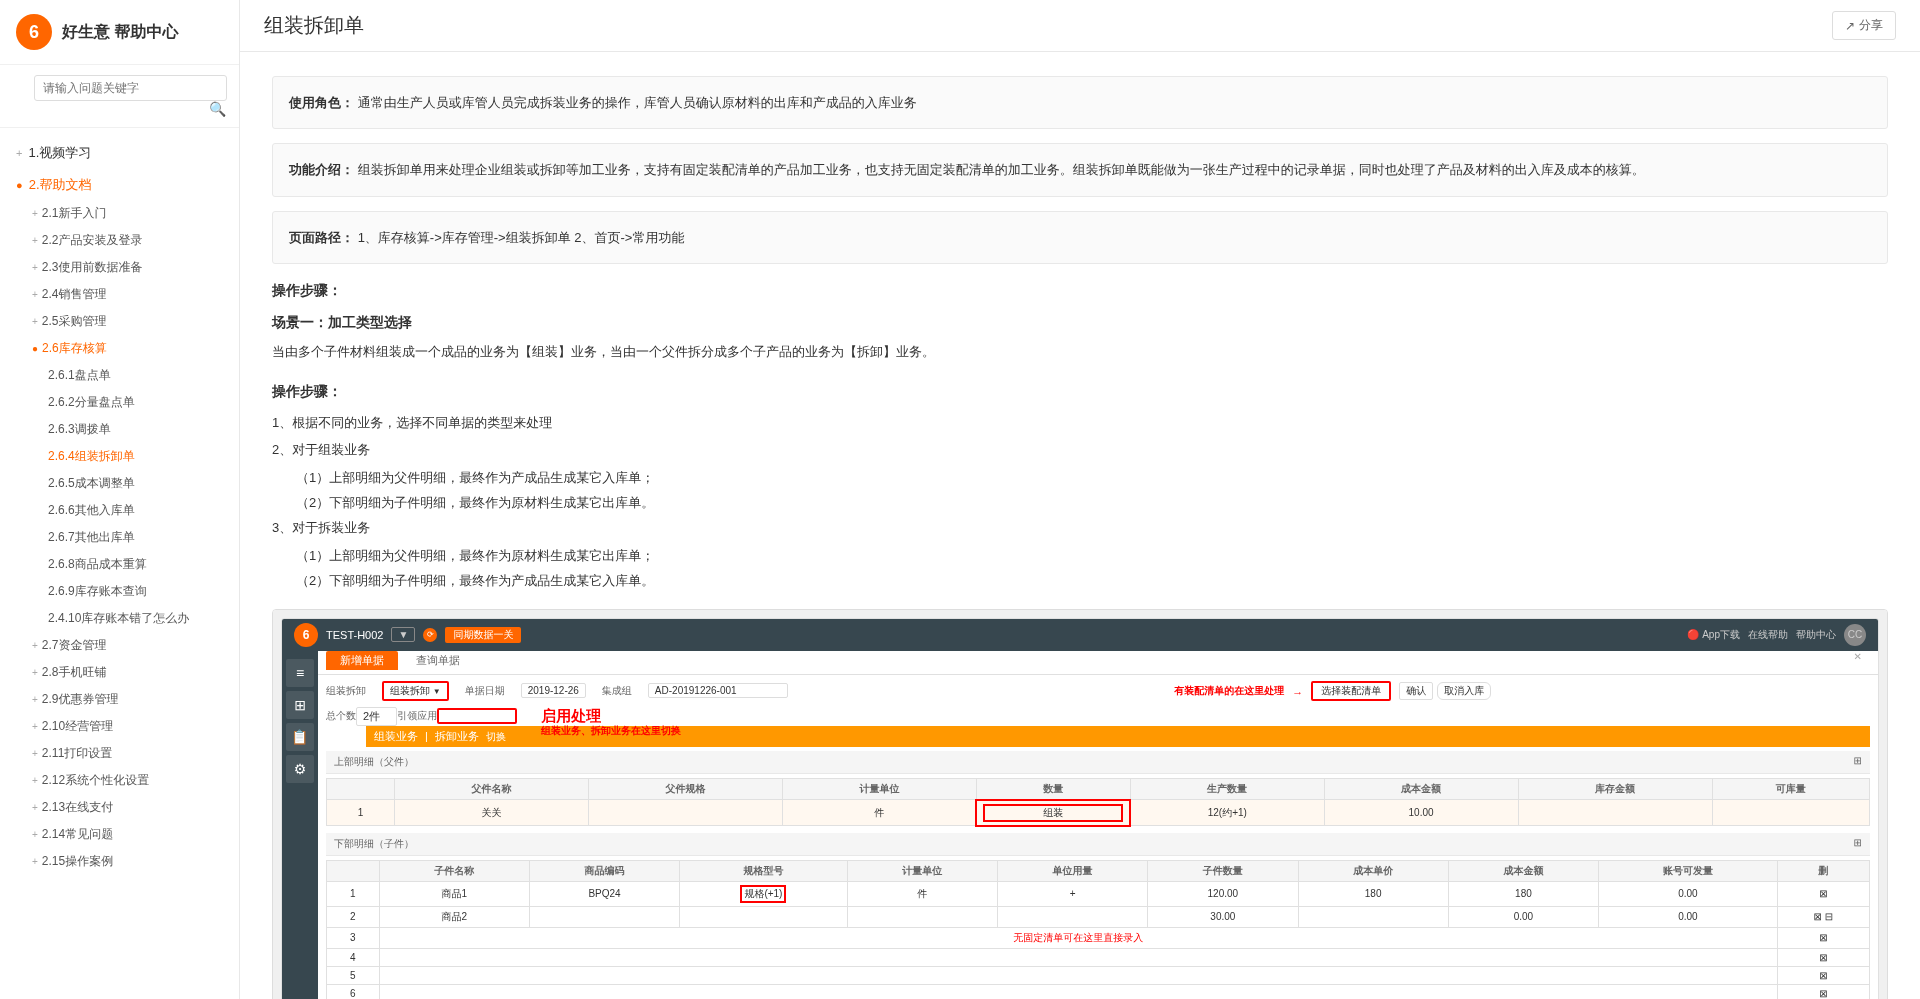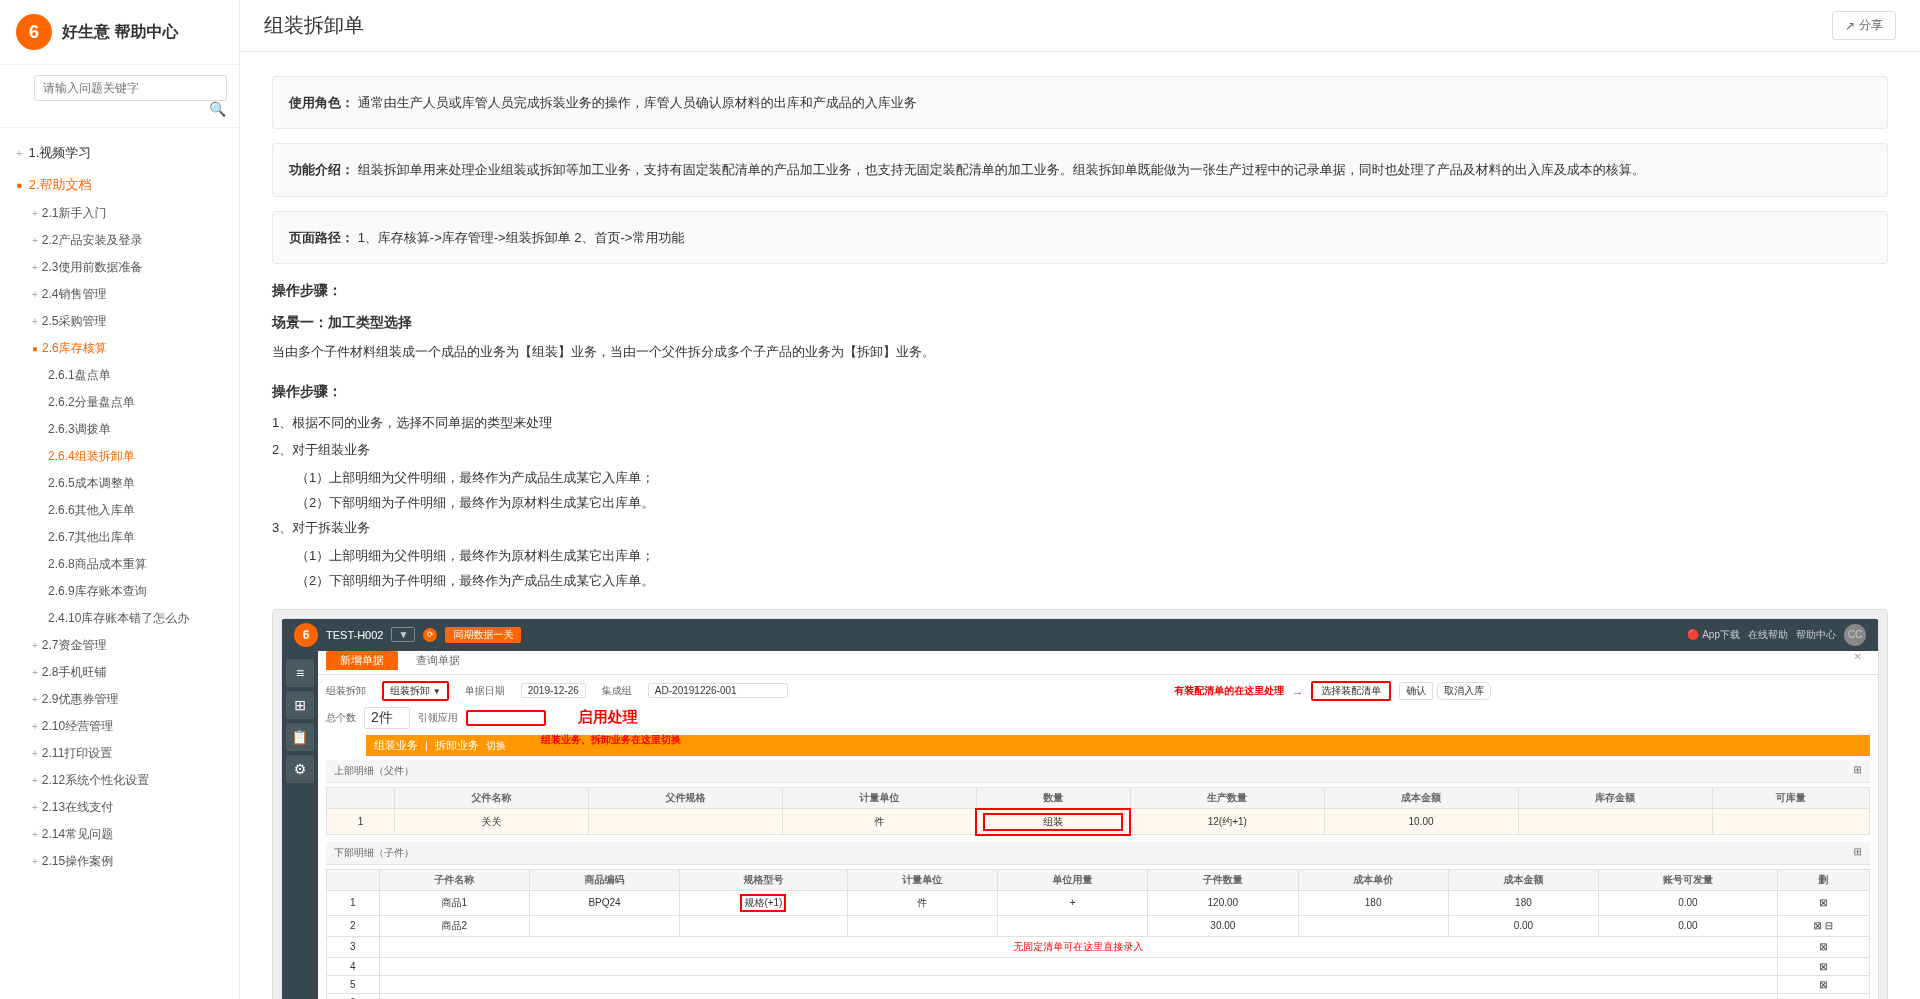--- a/index.html
+++ b/index.html
@@ -376,23 +376,23 @@
 
                   <div style="flex:1;display:flex;align-items:center;justify-content:center;position:relative;">
                     <span style="color:#f00;font-size:10px;font-weight:bold;">有装配清单的在这里处理</span>
                     <span style="color:#f00;margin:0 8px;">→</span>
                     <div style="border:2px solid #f00;padding:1px 8px;font-size:10px;background:#fff;border-radius:2px;">选择装配清单</div>
                     <div style="margin-left:8px;border:1px solid #ddd;padding:1px 6px;font-size:10px;background:#fff;border-radius:2px;">确认</div>
                     <div style="margin-left:4px;border:1px solid #ddd;padding:1px 6px;font-size:10px;background:#fff;border-radius:6px;text-align:center;">取消入库</div>
                   </div>
                 </div>
 
-                <div style="display:flex;align-items:center;gap:8px;margin-bottom:6px;">
+                <div style="display:flex;align-items:center;gap:0;">
                   <span class="mock-label">总个数</span>
-                  <div style="border:1px solid #ddd;padding:1px 16px 1px 6px;font-size:14px;background:#fff;border-radius:2px;">2件</div>
+                  <div style="border:1px solid #ddd;padding:1px 16px 1px 6px;font-size:11px;background:#fff;border-radius:2px;">2件</div>
                   <span class="mock-label">引领应用</span>
                   <div style="border:2px solid #f00;min-width:80px;height:16px;background:#fff;border-radius:2px;"></div>
 
                   <span style="color:#f00;font-size:15px;font-weight:bold;margin-left:24px;">启用处理</span>
                 </div>
 
                 <div style="position:relative;margin-bottom:4px;">
                   <div class="mock-orange-bar">
                     <span>组装业务</span>
                     <span style="margin:0 4px;">|</span>

